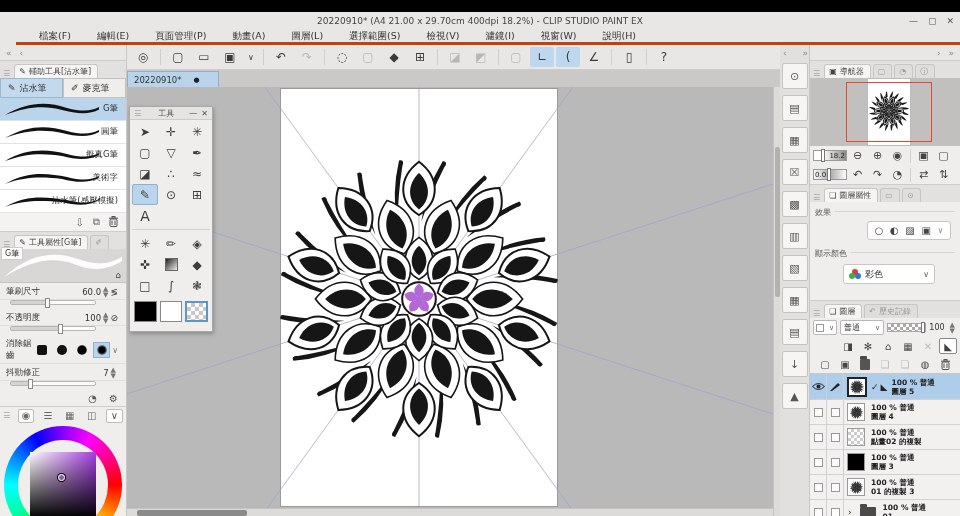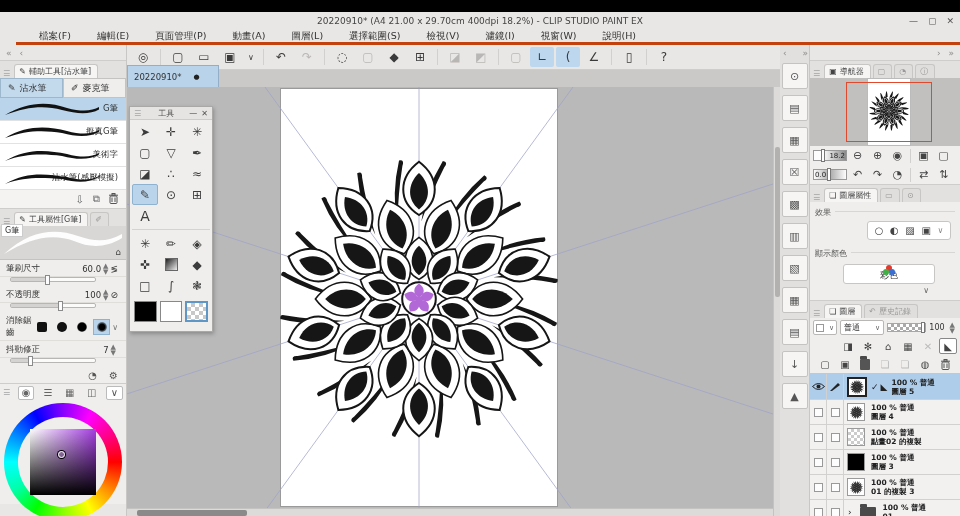--- a/index.html
+++ b/index.html
@@ -96,21 +96,21 @@
     background-size:8px 8px; background-position:0 0,4px 4px; }
 
   
   .toolbar { height:25px; background:#e9e7e5; display:flex; align-items:center; gap:2px; padding:0 4px; border-bottom:1px solid #cfcdcb; }
   .tb-btn { width:24px; height:20px; display:flex; align-items:center; justify-content:center; font-size:12px; color:#3a3a3a; border-radius:2px; }
   .tb-btn.small { width:14px; font-size:8px; }
   .tb-btn.disabled { color:#b9b7b5; }
   .tb-btn.active { background:#bcd7ee; }
   .tb-sep { width:1px; height:16px; background:#d2d0ce; margin:0 3px; }
   .tabbar { height:17px; background:#cbc9c7; display:flex; align-items:flex-end; }
-  .doc-tab { width:92px; height:22px; background:#b9d3ea; border:1px solid #93aec6; border-bottom:none;
+  .doc-tab { width:92px; height:16px; background:#b9d3ea; border:1px solid #93aec6; border-bottom:none;
      font-size:8.5px; color:#333; display:flex; align-items:center; padding:0 6px; gap:12px; }
   .doc-tab .dot { font-size:7px; color:#222; }
   .viewport { position:relative; width:653px; height:429px; background:#b9b9b9; overflow:hidden; }
   .page { position:absolute; left:153px; top:1px; width:278px; height:419px; background:#fff; border:1px solid #9a9a9a; }
   .vscroll { position:absolute; right:0; top:0; width:7px; height:429px; background:#dddbd9; border-left:1px solid #c5c3c1;}
   .vscroll .h { position:absolute; left:1px; top:60px; width:5px; height:150px; background:#b3b1af; border-radius:2px;}
   .hscroll { position:absolute; left:0; bottom:0; height:8px; width:646px; background:#dddbd9; border-top:1px solid #c5c3c1;}
   .hscroll .h { position:absolute; top:1px; left:10px; width:110px; height:6px; background:#8a8a8a; border-radius:2px;}
   .canvas-svg { position:absolute; left:0; top:0; }
 
@@ -127,21 +127,21 @@
   .nav-slider { width:34px; height:11px; background:linear-gradient(to right,#fdfdfd 30%,#8a8a8a); border:1px solid #999; position:relative; font-size:7px; color:#222; display:flex; align-items:center; justify-content:flex-end; padding-right:1px; }
   .nav-slider .k { position:absolute; left:7px; top:-2px; width:4px; height:13px; background:#fff; border:1px solid #777; }
   .nav-sep { width:1px; height:14px; background:#d2d0ce; margin:0 2px; }
 
   
   .lp-group { margin:4px 5px 0; font-size:8px; color:#555; border-top:1px solid #d8d6d4; position:relative; padding-top:4px;}
   .lp-group .glabel { position:absolute; top:-5px; left:0; background:#efeeec; padding-right:4px; }
   .fx-box { margin:5px 4px 2px auto; width:84px; height:19px; background:#fff; border:1px solid #c8c6c4; border-radius:3px;
      display:flex; align-items:center; justify-content:space-evenly; font-size:10px; color:#444; }
   .dc-box { margin:7px auto 0 28px; width:92px; height:20px; background:#fff; border:1px solid #c8c6c4; border-radius:3px;
-     display:flex; align-items:center; padding:0 5px; gap:4px; font-size:9px; color:#333;flex-direction:column; }
+     display:flex; align-items:center; padding:0 5px; gap:4px; font-size:9px; color:#333; }
   .tri-dots { position:relative; width:12px; height:10px; }
   .tri-dots i { position:absolute; width:6px; height:6px; border-radius:50%; }
   .tri-dots .r{ background:#e23b2e; left:3px; top:0; } .tri-dots .g{ background:#3faf46; left:0; top:4px; } .tri-dots .b{ background:#3b6fd4; left:6px; top:4px; }
 
   
   .blend-row { display:flex; align-items:center; gap:3px; padding:2px 3px; }
   .mini-dd { width:24px; height:15px; background:#fff; border:1px solid #b9b7b5; border-radius:2px; display:flex; align-items:center; justify-content:space-between; padding:0 2px; font-size:7px; color:#666;}
   .mini-dd .sq { width:8px; height:8px; border:1px solid #999; background:#fff; }
   .blend-dd { width:44px; height:15px; background:#fff; border:1px solid #b9b7b5; border-radius:2px; display:flex; align-items:center; justify-content:space-between; padding:0 3px; font-size:8px; color:#333; }
   .op-slider { flex:1; height:9px; border:1px solid #a9a7a5;
@@ -222,20 +222,28 @@
         </div>
       </div>
       <div class="brush-list">
         <div class="brush-row selected">
             <span class="brush-stroke">
               <svg width="100" height="21" viewBox="0 0 100 21">
                 <path d="M3 16 C 25 3, 45 2, 65 9 C 80 13, 90 12, 97 8 L97 10.4 C 88 15.6, 75 15, 60 11 C 42 6, 24 8, 3 16 Z" fill="#121212"></path>
               </svg>
             </span>
             <span>G筆</span>
+          </div>
+        <div class="brush-row">
+            <span class="brush-stroke">
+              <svg width="100" height="21" viewBox="0 0 100 21">
+                <path d="M3 16 C 25 3, 45 3, 65 9 C 80 13, 90 12, 97 8 L97 10.1 C 88 15.4, 75 15, 60 11 C 42 7, 24 8, 3 16 Z" fill="#121212"></path>
+              </svg>
+            </span>
+            <span>圓筆</span>
           </div>
         <div class="brush-row">
             <span class="brush-stroke">
               <svg width="100" height="21" viewBox="0 0 100 21">
                 <path d="M3 16 C 25 3, 45 4, 65 9 C 80 13, 90 12, 97 8 L97 9.8 C 88 15.2, 75 15, 60 11 C 42 8, 24 8, 3 16 Z" fill="#121212"></path>
               </svg>
             </span>
             <span>擬真G筆</span>
           </div>
         <div class="brush-row">

